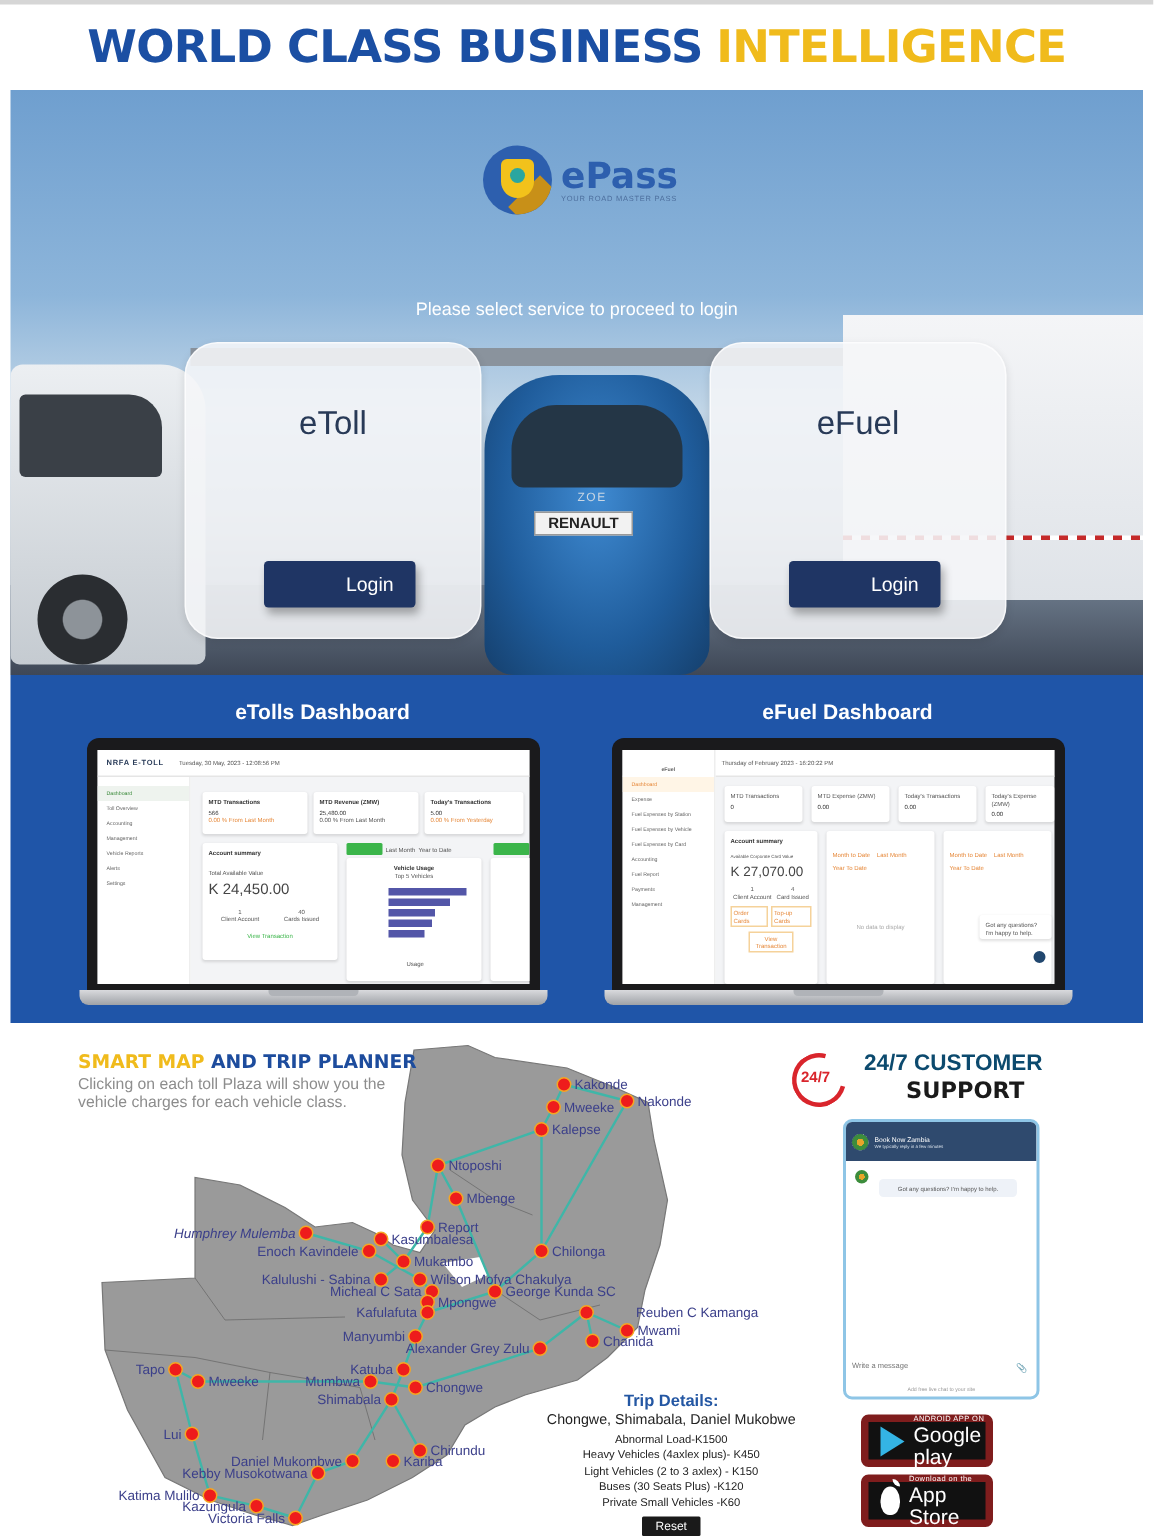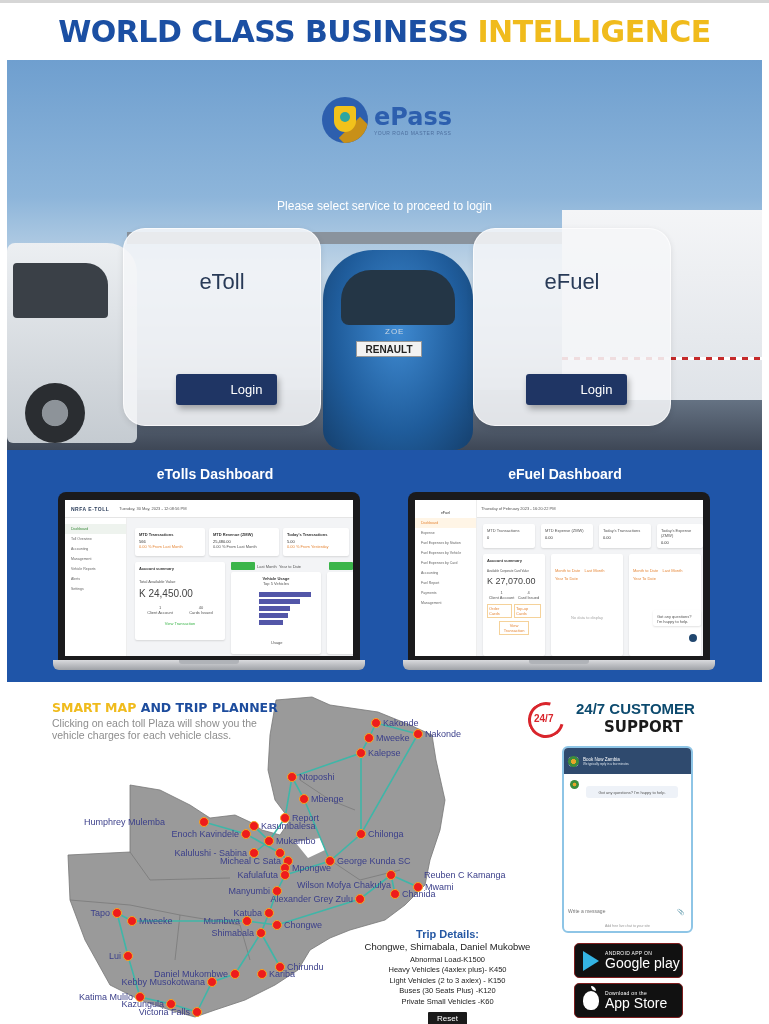--- a/index.html
+++ b/index.html
@@ -94,21 +94,21 @@
   .chat .hdr { height: 26px; background: #2f4a6e; display: flex; align-items: center; padding-left: 4px; gap: 4px; }
   .chat .avatar { width: 11px; height: 11px; border-radius: 50%; background: radial-gradient(circle,#e8a52a 0 30%, #3c8d3c 32% 70%, #fff 72%); }
   .chat .hdr .name { font-size: 4.5px; color: #fff; }
   .chat .hdr .sub { font-size: 3px; color: #d7e0ea; }
   .chat .msg-av { position: absolute; left: 6px; top: 32px; width: 9px; height: 9px; border-radius: 50%; background: radial-gradient(circle,#e8a52a 0 30%, #3c8d3c 32%); }
   .chat .bubble { position: absolute; left: 22px; top: 38px; width: 92px; height: 12px; background: #eef2f8; border-radius: 3px; font-size: 4px; color: #555; display: flex; align-items: center; justify-content: center; }
   .chat .input { position: absolute; left: 4px; top: 160px; width: 120px; font-size: 5px; color: #999; border: none; background: transparent; font-family: "Liberation Sans", sans-serif; }
   .chat .attach { position: absolute; right: 6px; top: 160px; font-size: 6px; color: #aaa; }
   .chat .footer { position: absolute; left: 0; top: 176px; width: 100%; text-align: center; font-size: 3.5px; color: #999; }
 
-  .store { position: absolute; left: 574px; width: 109px; height: 35px; background: #111; border-radius: 5px; border: 1px solid #7f1d1d; display: flex; align-items: center; padding-left: 8px; gap: 6px; cursor: pointer; }
+  .store { position: absolute; left: 574px; width: 88px; height: 35px; background: #111; border-radius: 5px; border: 5px solid #7f1d1d; display: flex; align-items: center; padding-left: 8px; gap: 6px; cursor: pointer; }
   .store .small { font-size: 5px; color: #fff; letter-spacing: 0.3px; }
   .store .big { font-size: 14px; color: #fff; line-height: 15px; }
   .gp { top: 943px; }
   .as { top: 983px; }
   .play-tri { width: 0; height: 0; border-top: 10px solid transparent; border-bottom: 10px solid transparent; border-left: 16px solid #34b4e4; position: relative; }
   .apple { width: 16px; height: 19px; background: #fff; border-radius: 50% 50% 45% 45%; position: relative; }
   .apple::after { content: ""; position: absolute; left: 8px; top: -5px; width: 5px; height: 5px; background: #fff; border-radius: 0 5px 0 5px; }
 </style>
 </head>
 <body>
@@ -332,33 +332,33 @@
     <div class="plaza-label" style="top: 738px; left: 376px;">Mweeke</div>
     <div class="plaza-dot" style="left: 361px; top: 753px;"></div>
     <div class="plaza-label" style="top: 753px; left: 368px;">Kalepse</div>
     <div class="plaza-dot" style="left: 292px; top: 777px;"></div>
     <div class="plaza-label" style="top: 777px; left: 299px;">Ntoposhi</div>
     <div class="plaza-dot" style="left: 304px; top: 799px;"></div>
     <div class="plaza-label" style="top: 799px; left: 311px;">Mbenge</div>
     <div class="plaza-dot" style="left: 285px; top: 818px;"></div>
     <div class="plaza-label" style="top: 818px; left: 292px;">Report</div>
     <div class="plaza-dot" style="left: 204px; top: 822px;"></div>
-    <div class="plaza-label" style="top: 822px; right: 604px;">Humphrey Mulemba</div>
+    <div class="plaza-label" style="top: 822px; right: 572px; font-style: italic;">Humphrey Mulemba</div>
     <div class="plaza-dot" style="left: 254px; top: 826px;"></div>
     <div class="plaza-label" style="top: 826px; left: 261px;">Kasumbalesa</div>
     <div class="plaza-dot" style="left: 246px; top: 834px;"></div>
     <div class="plaza-label" style="top: 834px; right: 530px;">Enoch Kavindele</div>
     <div class="plaza-dot" style="left: 361px; top: 834px;"></div>
     <div class="plaza-label" style="top: 834px; left: 368px;">Chilonga</div>
     <div class="plaza-dot" style="left: 269px; top: 841px;"></div>
     <div class="plaza-label" style="top: 841px; left: 276px;">Mukambo</div>
     <div class="plaza-dot" style="left: 254px; top: 853px;"></div>
     <div class="plaza-label" style="top: 853px; right: 522px;">Kalulushi - Sabina</div>
     <div class="plaza-dot" style="left: 280px; top: 853px;"></div>
-    <div class="plaza-label" style="top: 853px; left: 297px; margin-top: 32px;">Wilson Mofya Chakulya</div>
+    <div class="plaza-label" style="top: 853px; left: 287px;">Wilson Mofya Chakulya</div>
     <div class="plaza-dot" style="left: 288px; top: 861px;"></div>
     <div class="plaza-label" style="top: 861px; right: 488px;">Micheal C Sata</div>
     <div class="plaza-dot" style="left: 330px; top: 861px;"></div>
     <div class="plaza-label" style="top: 861px; left: 337px;">George Kunda SC</div>
     <div class="plaza-dot" style="left: 285px; top: 868px;"></div>
     <div class="plaza-label" style="top: 868px; left: 292px;">Mpongwe</div>
     <div class="plaza-dot" style="left: 285px; top: 875px;"></div>
     <div class="plaza-label" style="top: 875px; right: 491px;">Kafulafuta</div>
     <div class="plaza-dot" style="left: 391px; top: 875px;"></div>
     <div class="plaza-label" style="top: 875px; left: 386px; margin-left: 38px;">Reuben C Kamanga</div>

